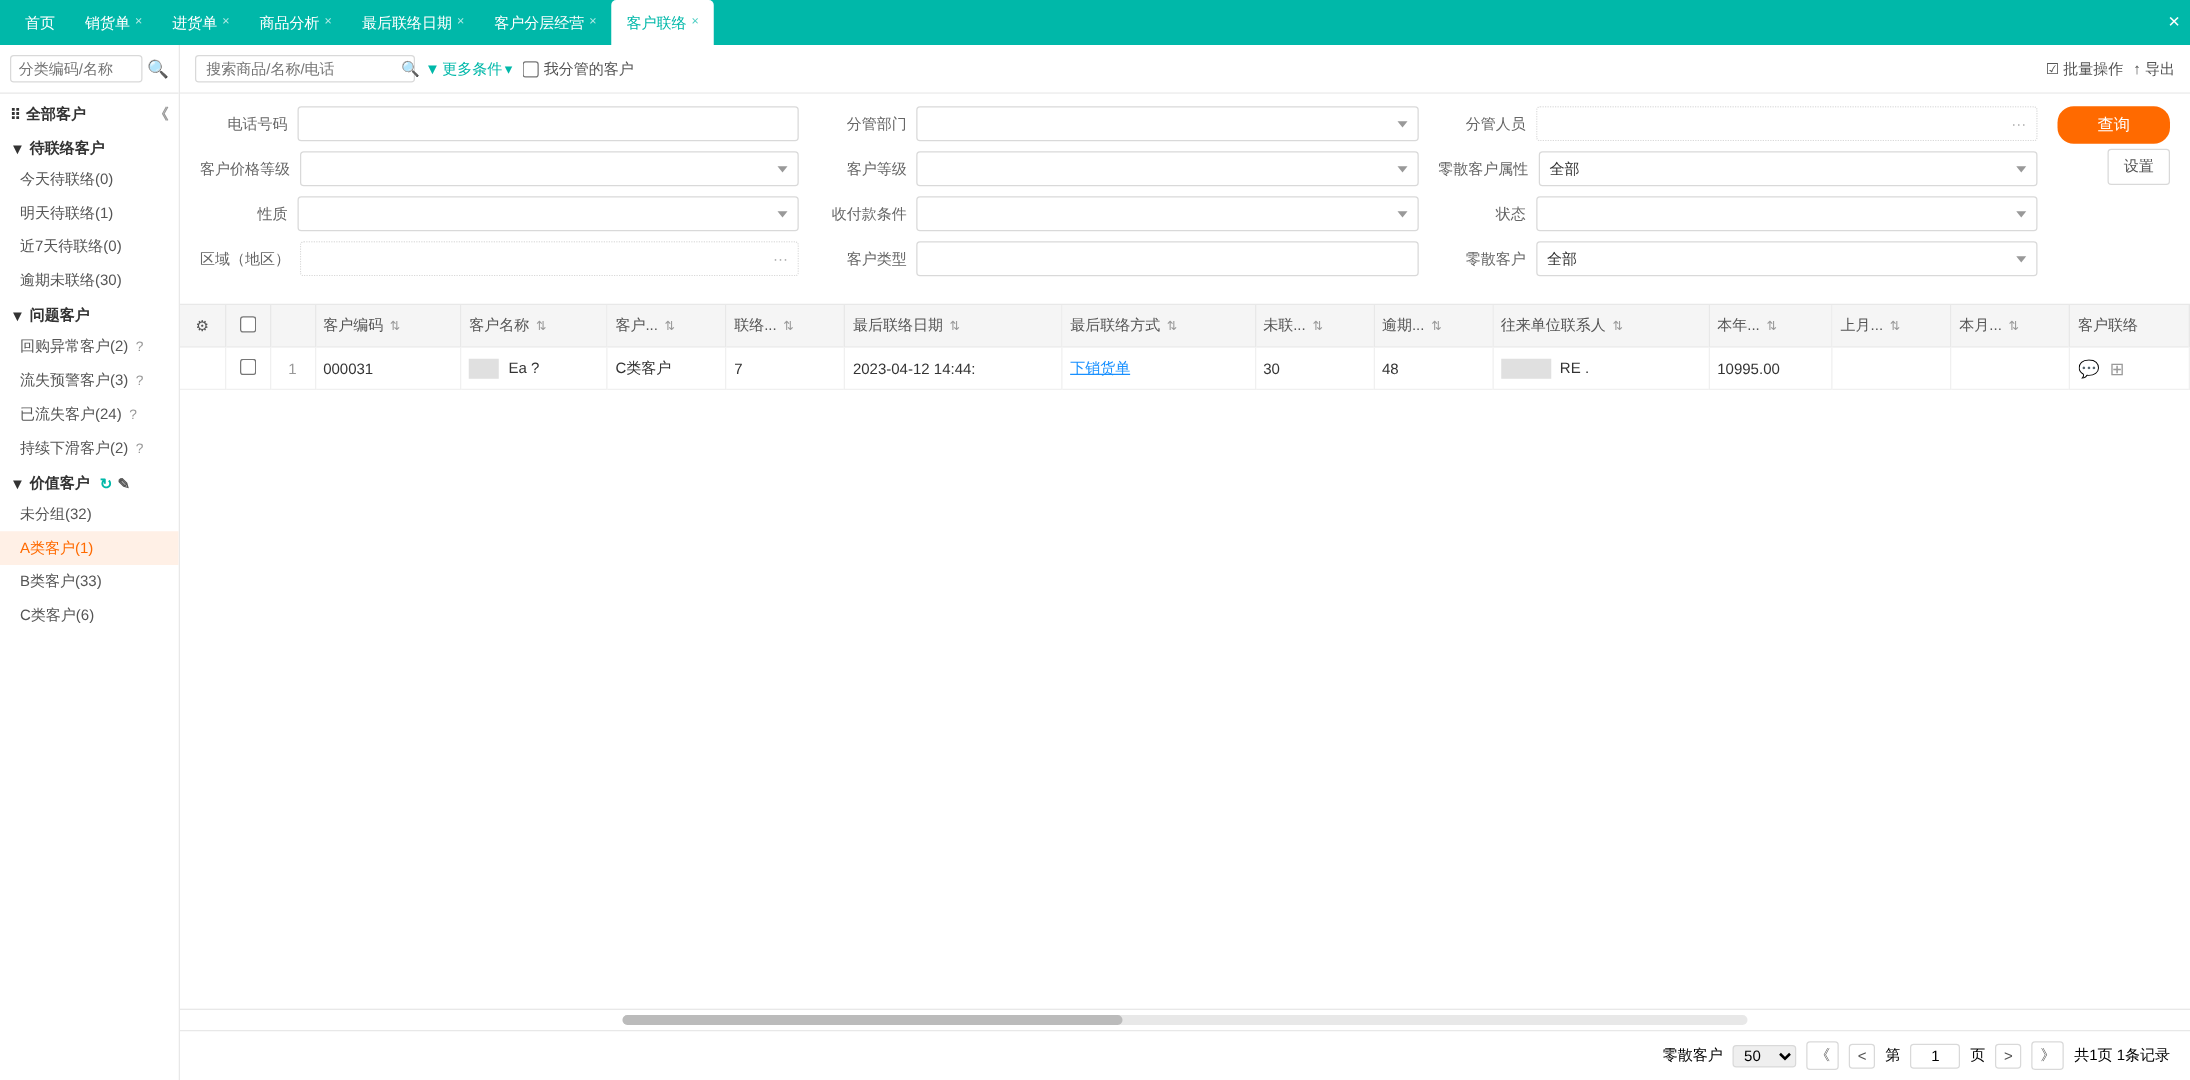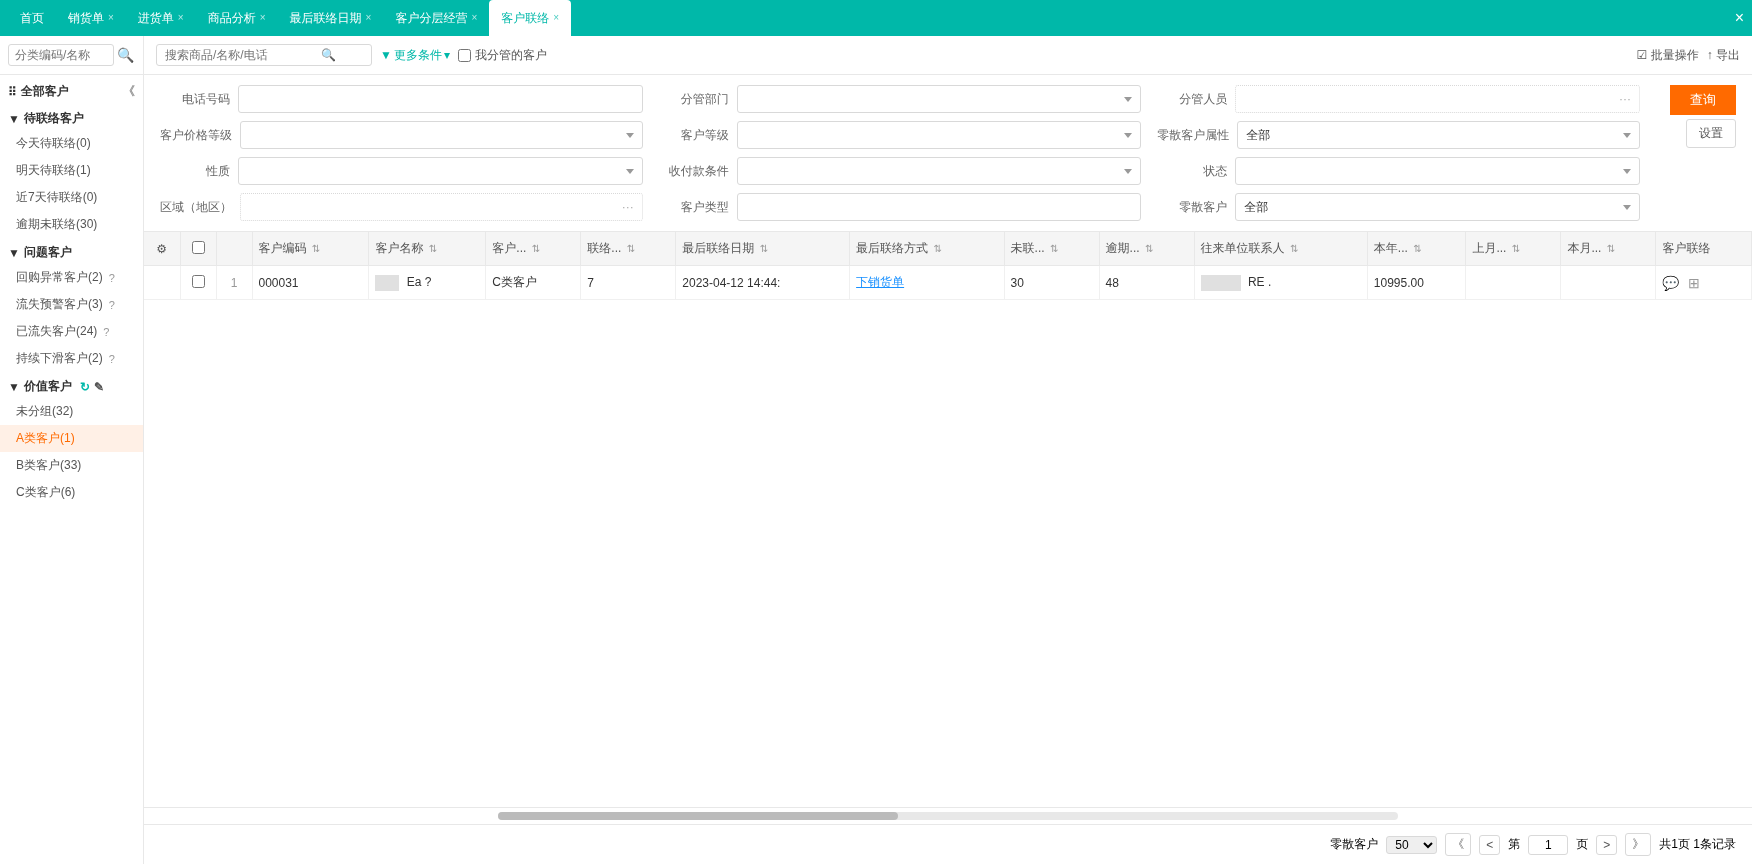--- a/index.html
+++ b/index.html
@@ -125,21 +125,21 @@
       align-items: center;
       gap: 8px;
     }
     .filter-search {
       display: flex;
       align-items: center;
       border: 1px solid #d9d9d9;
       border-radius: 3px;
       padding: 3px 8px;
       gap: 6px;
-      width: 216px;
+      width: 176px;
     }
     .filter-search input {
       border: none;
       outline: none;
       font-size: 12px;
       color: #999;
       width: 140px;
     }
     .filter-more {
       color: #00b8a9;
@@ -199,22 +199,22 @@
       justify-content: space-between;
       min-height: 28px;
       background: white;
     }
     .filter-input .arrow { color: #999; font-size: 10px; }
     .filter-input.dotted { border-style: dotted; color: #aaa; }
     .btn-query {
       background: #ff6a00;
       color: white;
       border: none;
-      border-radius: 0;
-      padding: 6px 20px;
+      border-radius: 13px;
+      padding: 6px 32px;
       cursor: pointer;
       font-size: 13px;
       white-space: nowrap;
     }
     .btn-settings {
       border: 1px solid #d9d9d9;
       background: white;
       border-radius: 3px;
       padding: 5px 12px;
       cursor: pointer;
@@ -534,21 +534,21 @@
             </div>
             <div class="filter-field">
               <span class="filter-label">状态</span>
               <div class="filter-input" style="flex:1;">
                 <span></span>
                 <span class="triangle-down"></span>
               </div>
             </div>
           </div>
 
-          <div class="filter-row" style="margin-bottom:0;gap:16px;">
+          <div class="filter-row" style="margin-bottom:12px;gap:16px;">
             <div class="filter-field">
               <span class="filter-label">区域（地区）</span>
               <div class="filter-input dotted" style="flex:1;border:1px dotted #d9d9d9;">
                 <span></span>
                 <span style="color:#aaa;">···</span>
               </div>
             </div>
             <div class="filter-field">
               <span class="filter-label">客户类型</span>
               <div class="filter-input" style="flex:1;">

